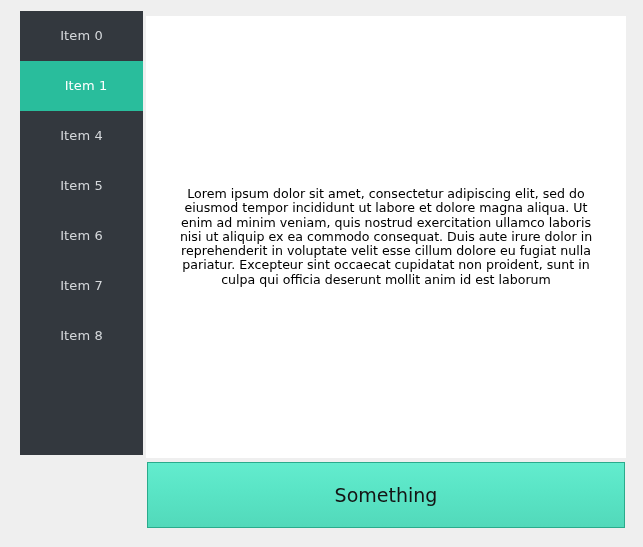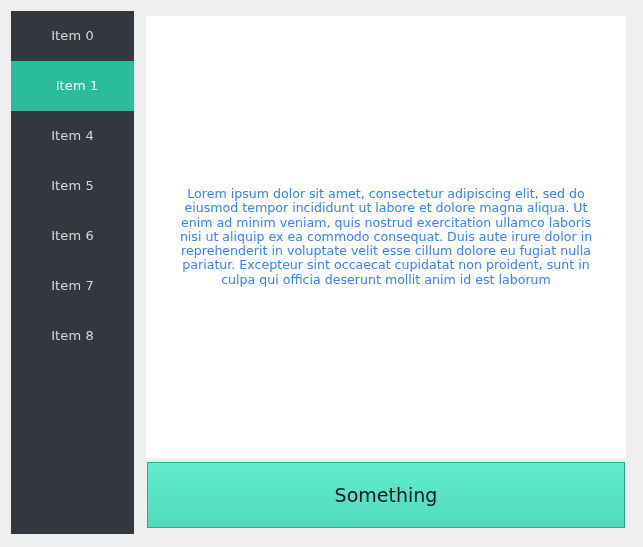--- a/index.html
+++ b/index.html
@@ -18,24 +18,24 @@
     position: relative;
     width: 643px;
     height: 547px;
     box-sizing: border-box;
     background: #efefef;
   }
 
   
   #sidebar {
     position: absolute;
-    left: 11px;
+    left: 20px;
     top: 11px;
     width: 123px;
-    height: 523px;
+    height: 444px;
     background: #33383e;
     overflow: hidden;
   }
 
   .nav-item {
     height: 50px;
     line-height: 50px;
     text-align: center;
     color: #d6d9dc;
     font-size: 13px;
@@ -62,21 +62,21 @@
     display: flex;
     align-items: center;
     justify-content: center;
     box-sizing: border-box;
     padding: 0 24px;
   }
 
   #body-text {
     font-size: 12.6px;
     line-height: 14.2px;
-    color: #3b82f6;
+    color: #000000;
     text-align: center;
     margin: 0;
     width: 100%;
   }
 
   
   #action-button {
     position: absolute;
     left: 147px;
     top: 462px;

